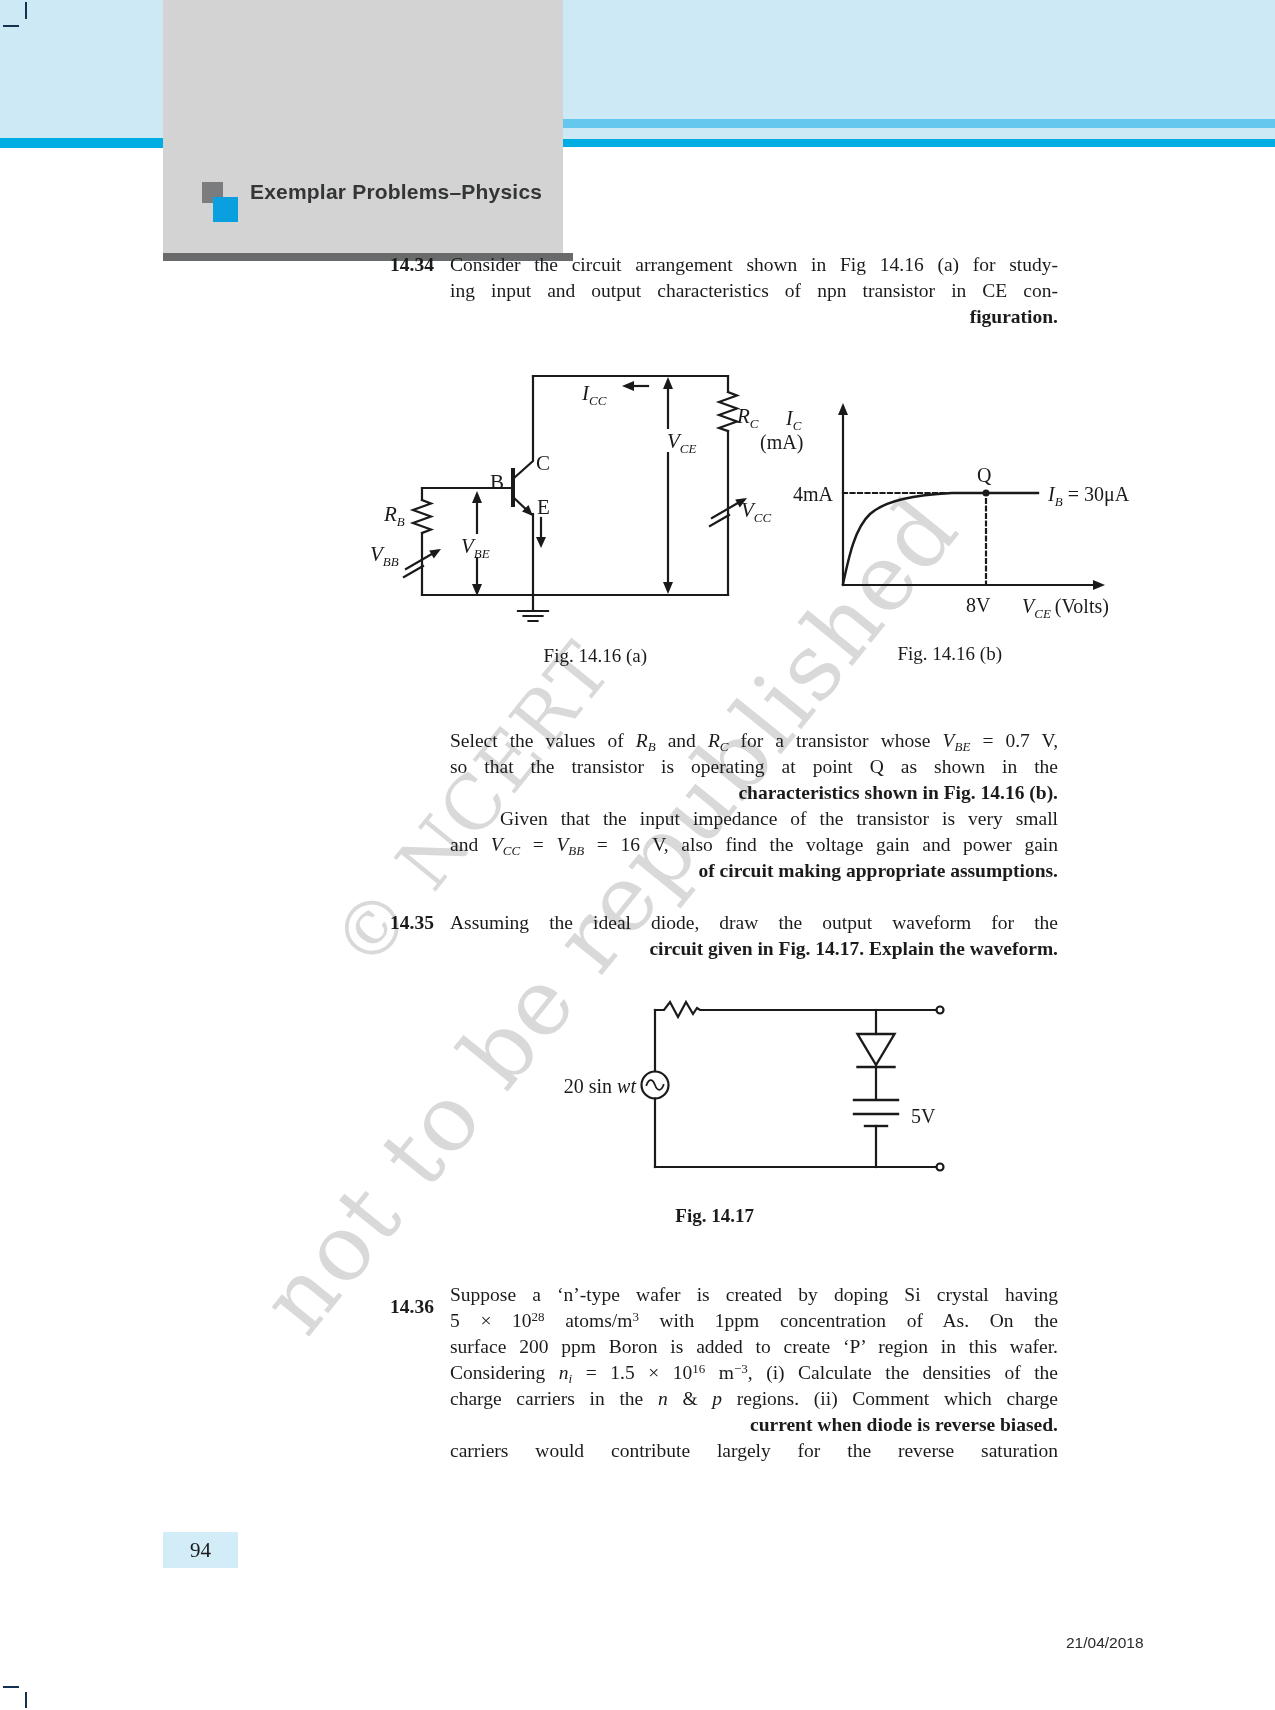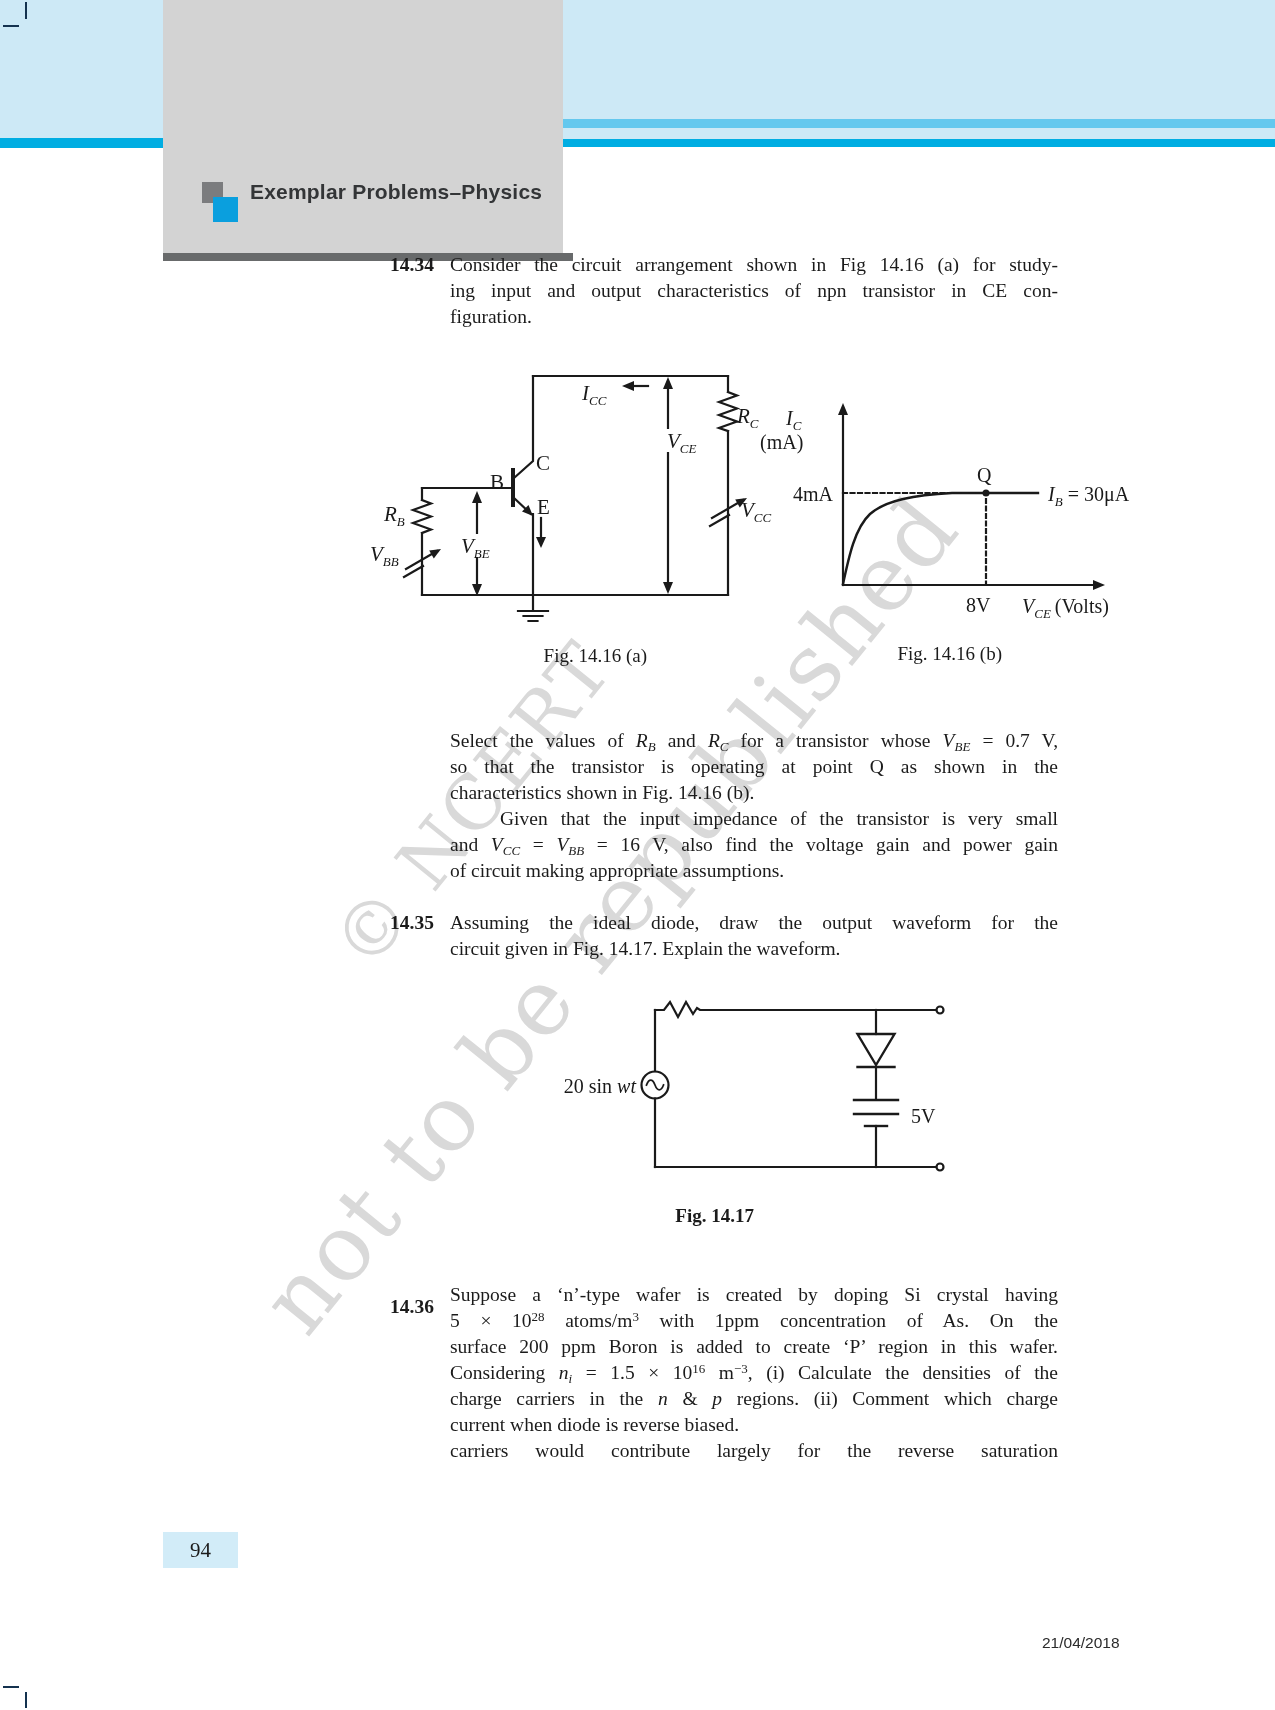--- a/index.html
+++ b/index.html
@@ -6,36 +6,36 @@
   body{width:1275px;height:1710px;background:#ffffff;position:relative;overflow:hidden;
        font-family:"Liberation Serif",serif;color:#1b1b1b;}
   .abs{position:absolute;}
   
   .hdr-title{font-family:"Liberation Sans",sans-serif;font-weight:bold;font-size:21px;color:#333537;letter-spacing:.2px;}
   
   .prob-num{font-weight:bold;font-size:19.5px;line-height:26px;}
   .txtcol{width:608px;font-size:19.5px;}
   .tline{line-height:26px;white-space:normal;}
   .just{text-align:justify;text-align-last:justify;}
-  .last{text-align:left;}
+  .last{text-align:right;font-weight:bold;}
   .it{font-style:italic;}
   sub,sup{font-size:13px;line-height:0;}
   sub{vertical-align:-0.3em;}
   sup{vertical-align:0.45em;}
   .caption{font-size:19px;text-align:right;width:204px;}
   
   svg text{font-family:"Liberation Serif",serif;fill:#1a1a1a;}
   .flbl{font-size:21px;}
   .fsm{font-size:20px;}
   .fsub{font-size:13px;}
   
   .wm{color:#d9d9d9;font-family:"DejaVu Serif",serif;white-space:nowrap;z-index:0;}
   .content{z-index:1;padding-left:40px;}
   .pgnum{background:#d2ecf8;width:75px;height:36px;line-height:36px;text-align:center;font-size:21px;}
-  .date{font-family:"Liberation Sans",sans-serif;font-size:15.5px;color:#2b2b2b;}
+  .date{font-family:"Liberation Sans",sans-serif;font-size:15.5px;color:#2b2b2b;margin-left:24px;}
   .mark{background:#14324f;}
 </style>
 </head>
 <body>
 
 <div class="abs wm" style="left:472px;top:805px;transform:translate(-50%,-50%) rotate(-51deg);font-size:74px;letter-spacing:2px;">© NCERT</div>
 <div class="abs wm" style="left:610px;top:915px;transform:translate(-50%,-50%) rotate(-51deg);font-size:92px;letter-spacing:2px;">not to be republished</div>
 
 <div class="content abs" style="left:0;top:0;width:1275px;height:1710px;">
 

